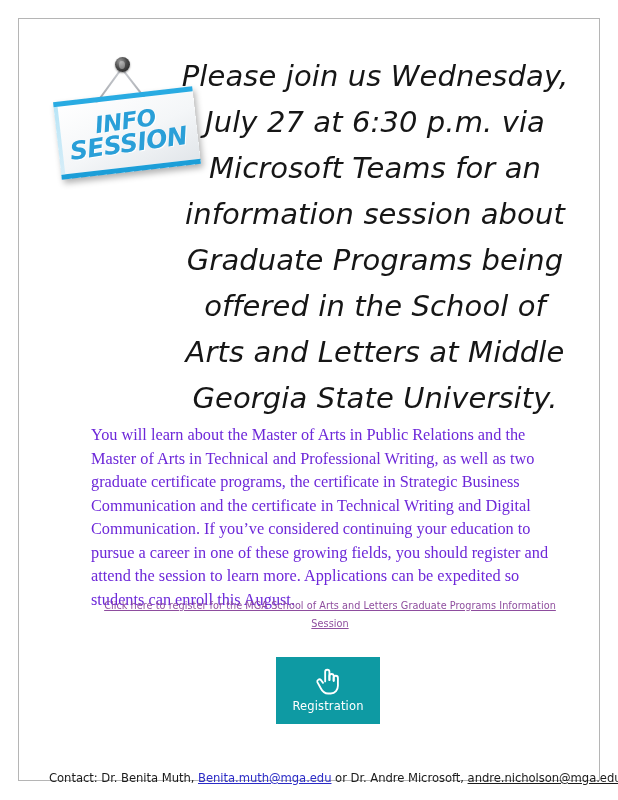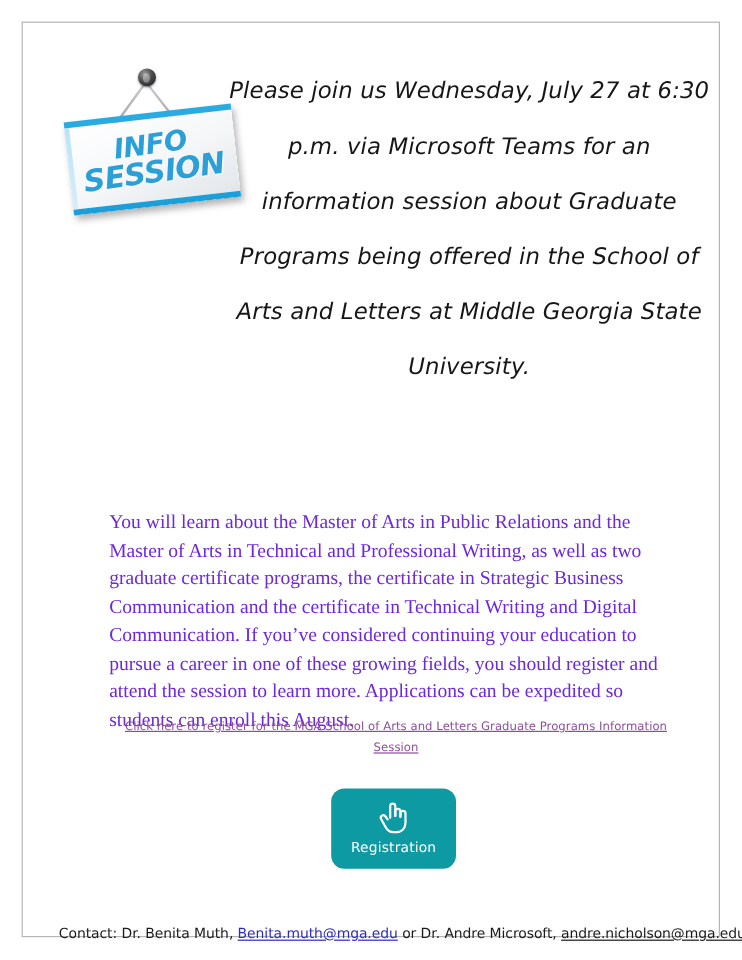--- a/index.html
+++ b/index.html
@@ -103,26 +103,26 @@
     letter-spacing: -0.5px;
     text-shadow: 1px 1px 0 rgba(255,255,255,.9);
     transform: rotate(-1.5deg);
   }
   .sign-text .l1 { font-size: 23px; }
   .sign-text .l2 { font-size: 25px; }
 
   
   .headline {
     position: absolute;
-    left: 172px;
+    left: 156px;
     top: 34px;
     width: 400px;
     font-family: "DejaVu Sans", "Liberation Sans", sans-serif;
     font-style: italic;
-    font-size: 19px;
+    font-size: 29px;
     line-height: 46px;
     color: #161616;
     text-align: center;
     letter-spacing: .1px;
   }
 
   
   .body-copy {
     position: absolute;
     left: 72px;
@@ -159,21 +159,20 @@
     width: 104px;
     height: 67px;
     background: #0e9aa3;
     display: flex;
     flex-direction: column;
     align-items: center;
     justify-content: flex-start;
     text-decoration: none;
     padding-top: 6px;
     box-sizing: border-box;
-    border-radius: 11px;
   }
   .hand-icon {
     width: 34px;
     height: 34px;
     display: block;
   }
   .reg-button-label {
     margin-top: 2px;
     font-family: "DejaVu Sans", "Liberation Sans", sans-serif;
     font-size: 11.5px;

